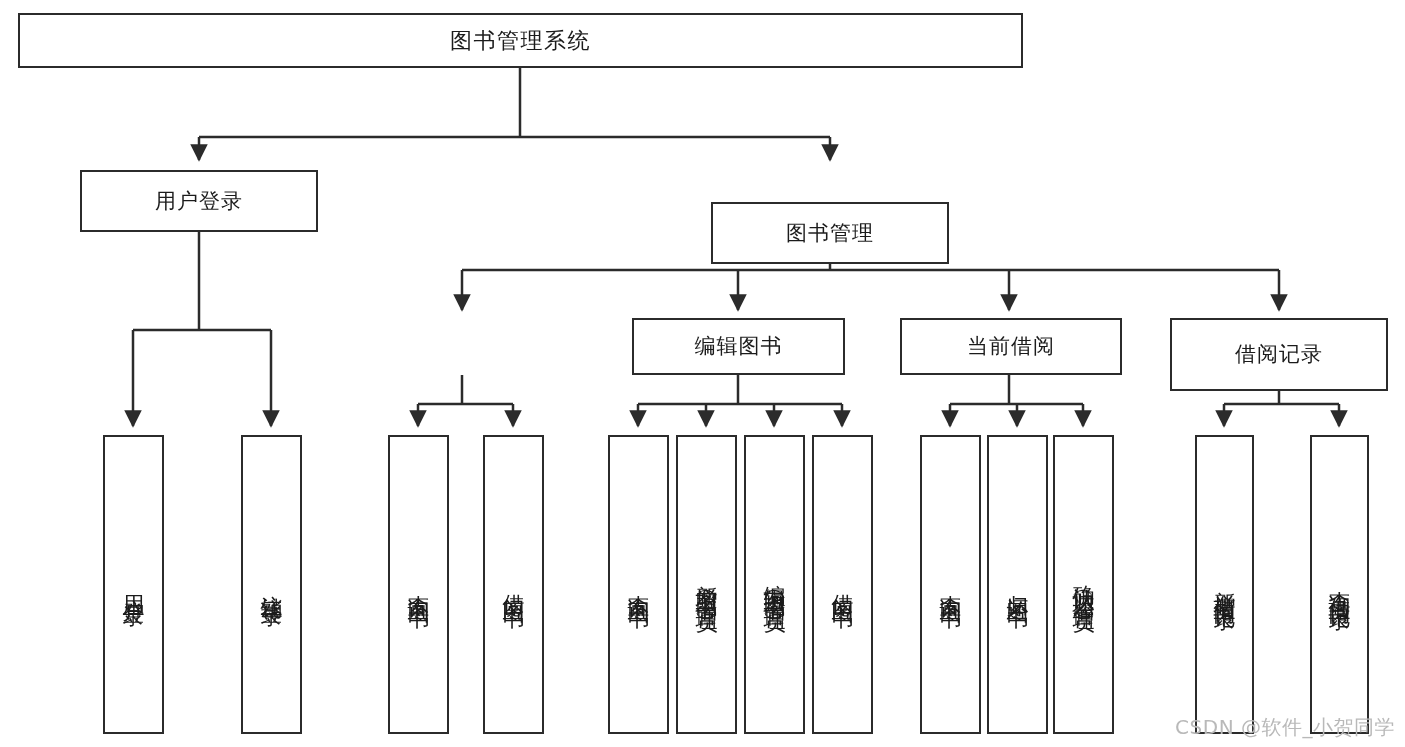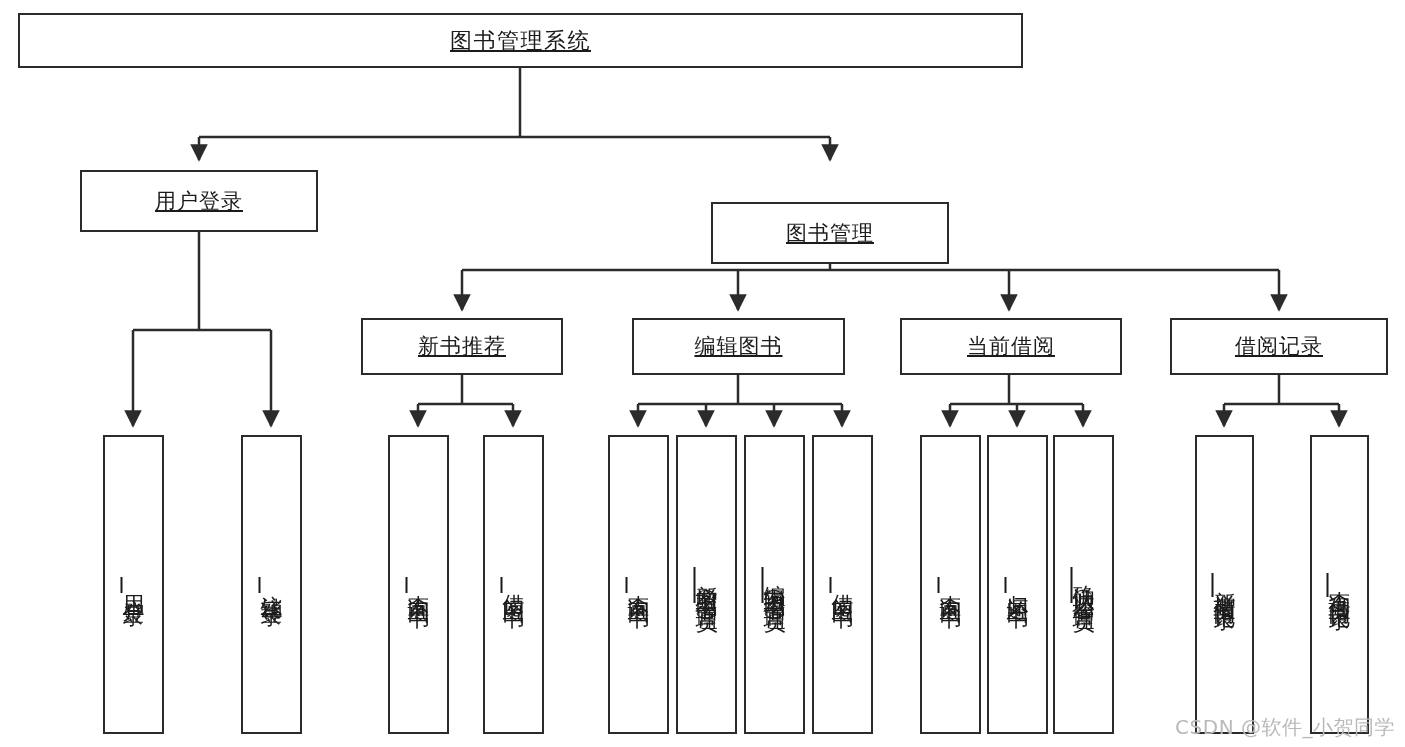--- a/index.html
+++ b/index.html
@@ -33,21 +33,20 @@
     border: 2.5px solid #2b2b2b;
     display: flex;
     align-items: center;
     justify-content: center;
     color: #1b1b1b;
     text-align: center;
   }
   .node .lbl {
     display: block;
     line-height: 1.18;
-    text-decoration: underline;
   }
   
   .node.h .lbl {
     font-size: 21px;
     letter-spacing: 1px;
     white-space: nowrap;
   }
   .node.root .lbl {
     font-size: 22px;
     letter-spacing: 1.5px;
@@ -135,30 +134,27 @@
     <span class="lbl">图书管理系统</span>
   </div>
 
   <div class="node h" style="left:80px; top:170px; width:238px; height:62px;">
     <span class="lbl">用户登录</span>
   </div>
   <div class="node h" style="left:711px; top:170px; width:238px; height:62px;margin-top:32px;">
     <span class="lbl">图书管理</span>
   </div>
 
-  <div class="node h" style="left:361px; top:318px; width:202px; height:57px;">
-    <span class="lbl">新书推荐</span>
-  </div>
   <div class="node h" style="left:632px; top:318px; width:213px; height:57px;">
     <span class="lbl">编辑图书</span>
   </div>
   <div class="node h" style="left:900px; top:318px; width:222px; height:57px;text-align:right;">
     <span class="lbl">当前借阅</span>
   </div>
-  <div class="node h" style="left:1170px; top:318px; width:218px; height:57px;">
+  <div class="node h" style="left:1170px; top:318px; width:218px; height:73px;">
     <span class="lbl">借阅记录</span>
   </div>
 
   <div class="node v" style="left:103px; top:435px; width:61px; height:299px;">
     <span class="lbl">用户登录</span>
   </div>
   <div class="node v" style="left:241px; top:435px; width:61px; height:299px;">
     <span class="lbl">注销登录</span>
   </div>
 

